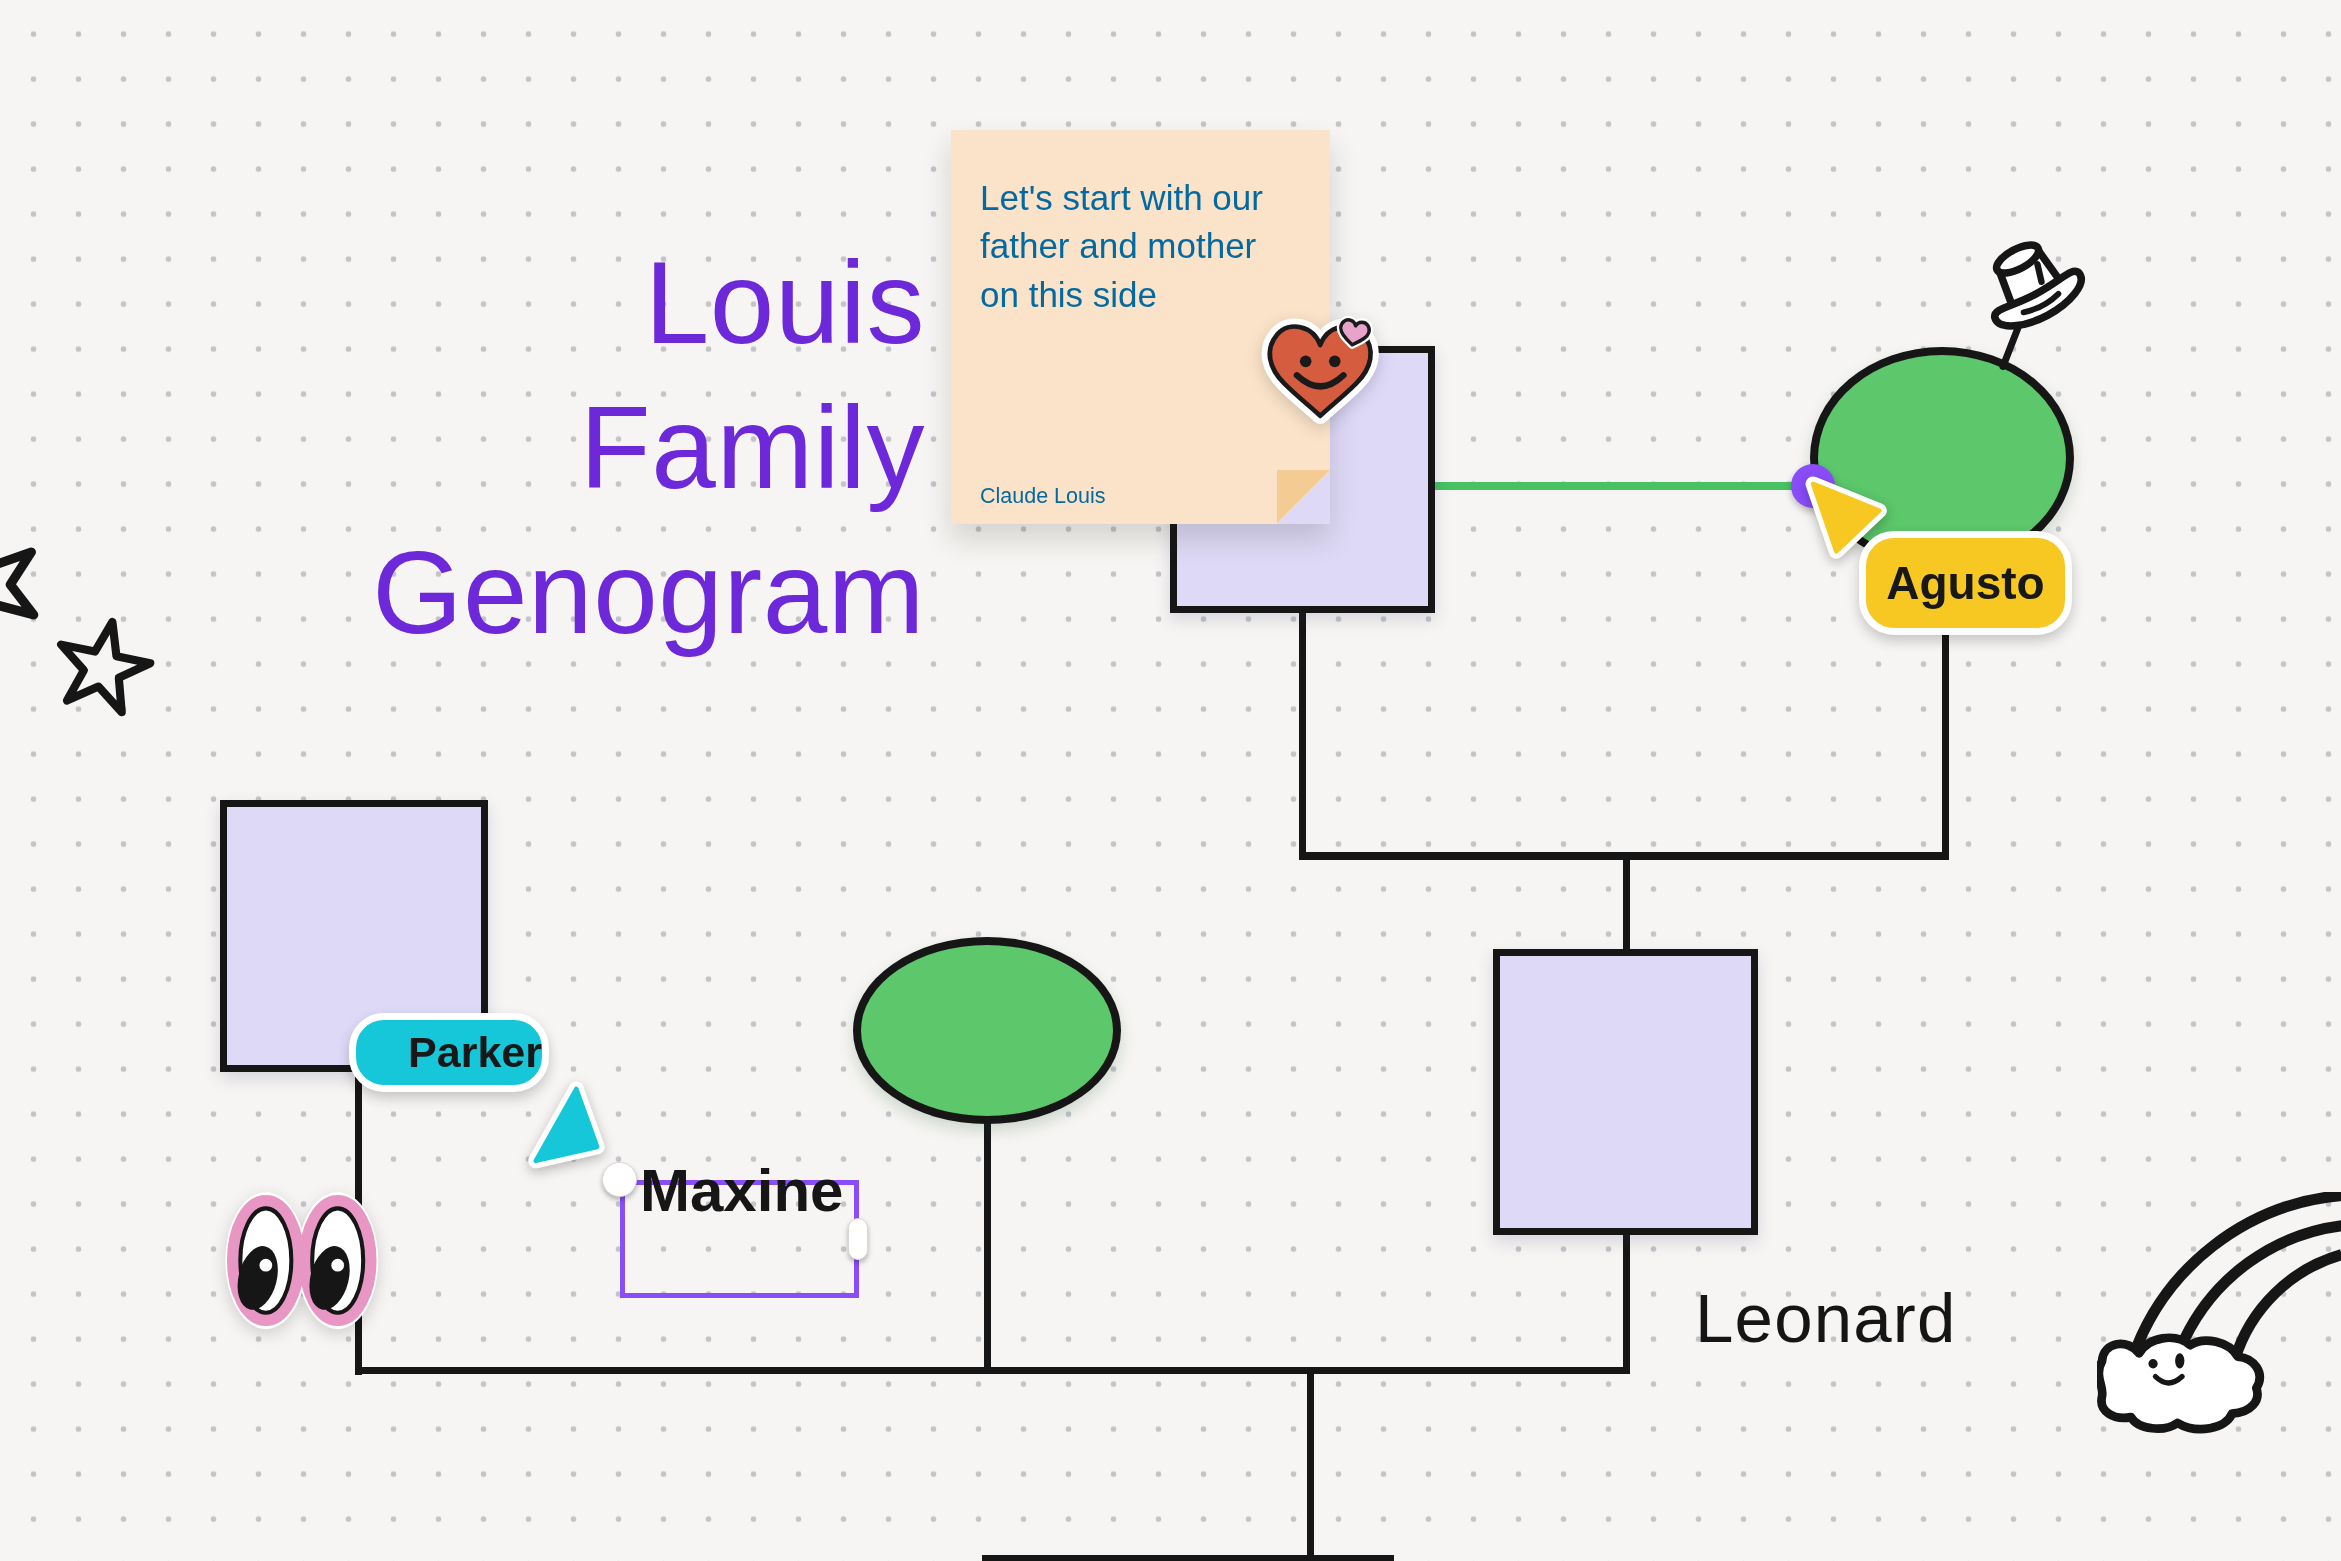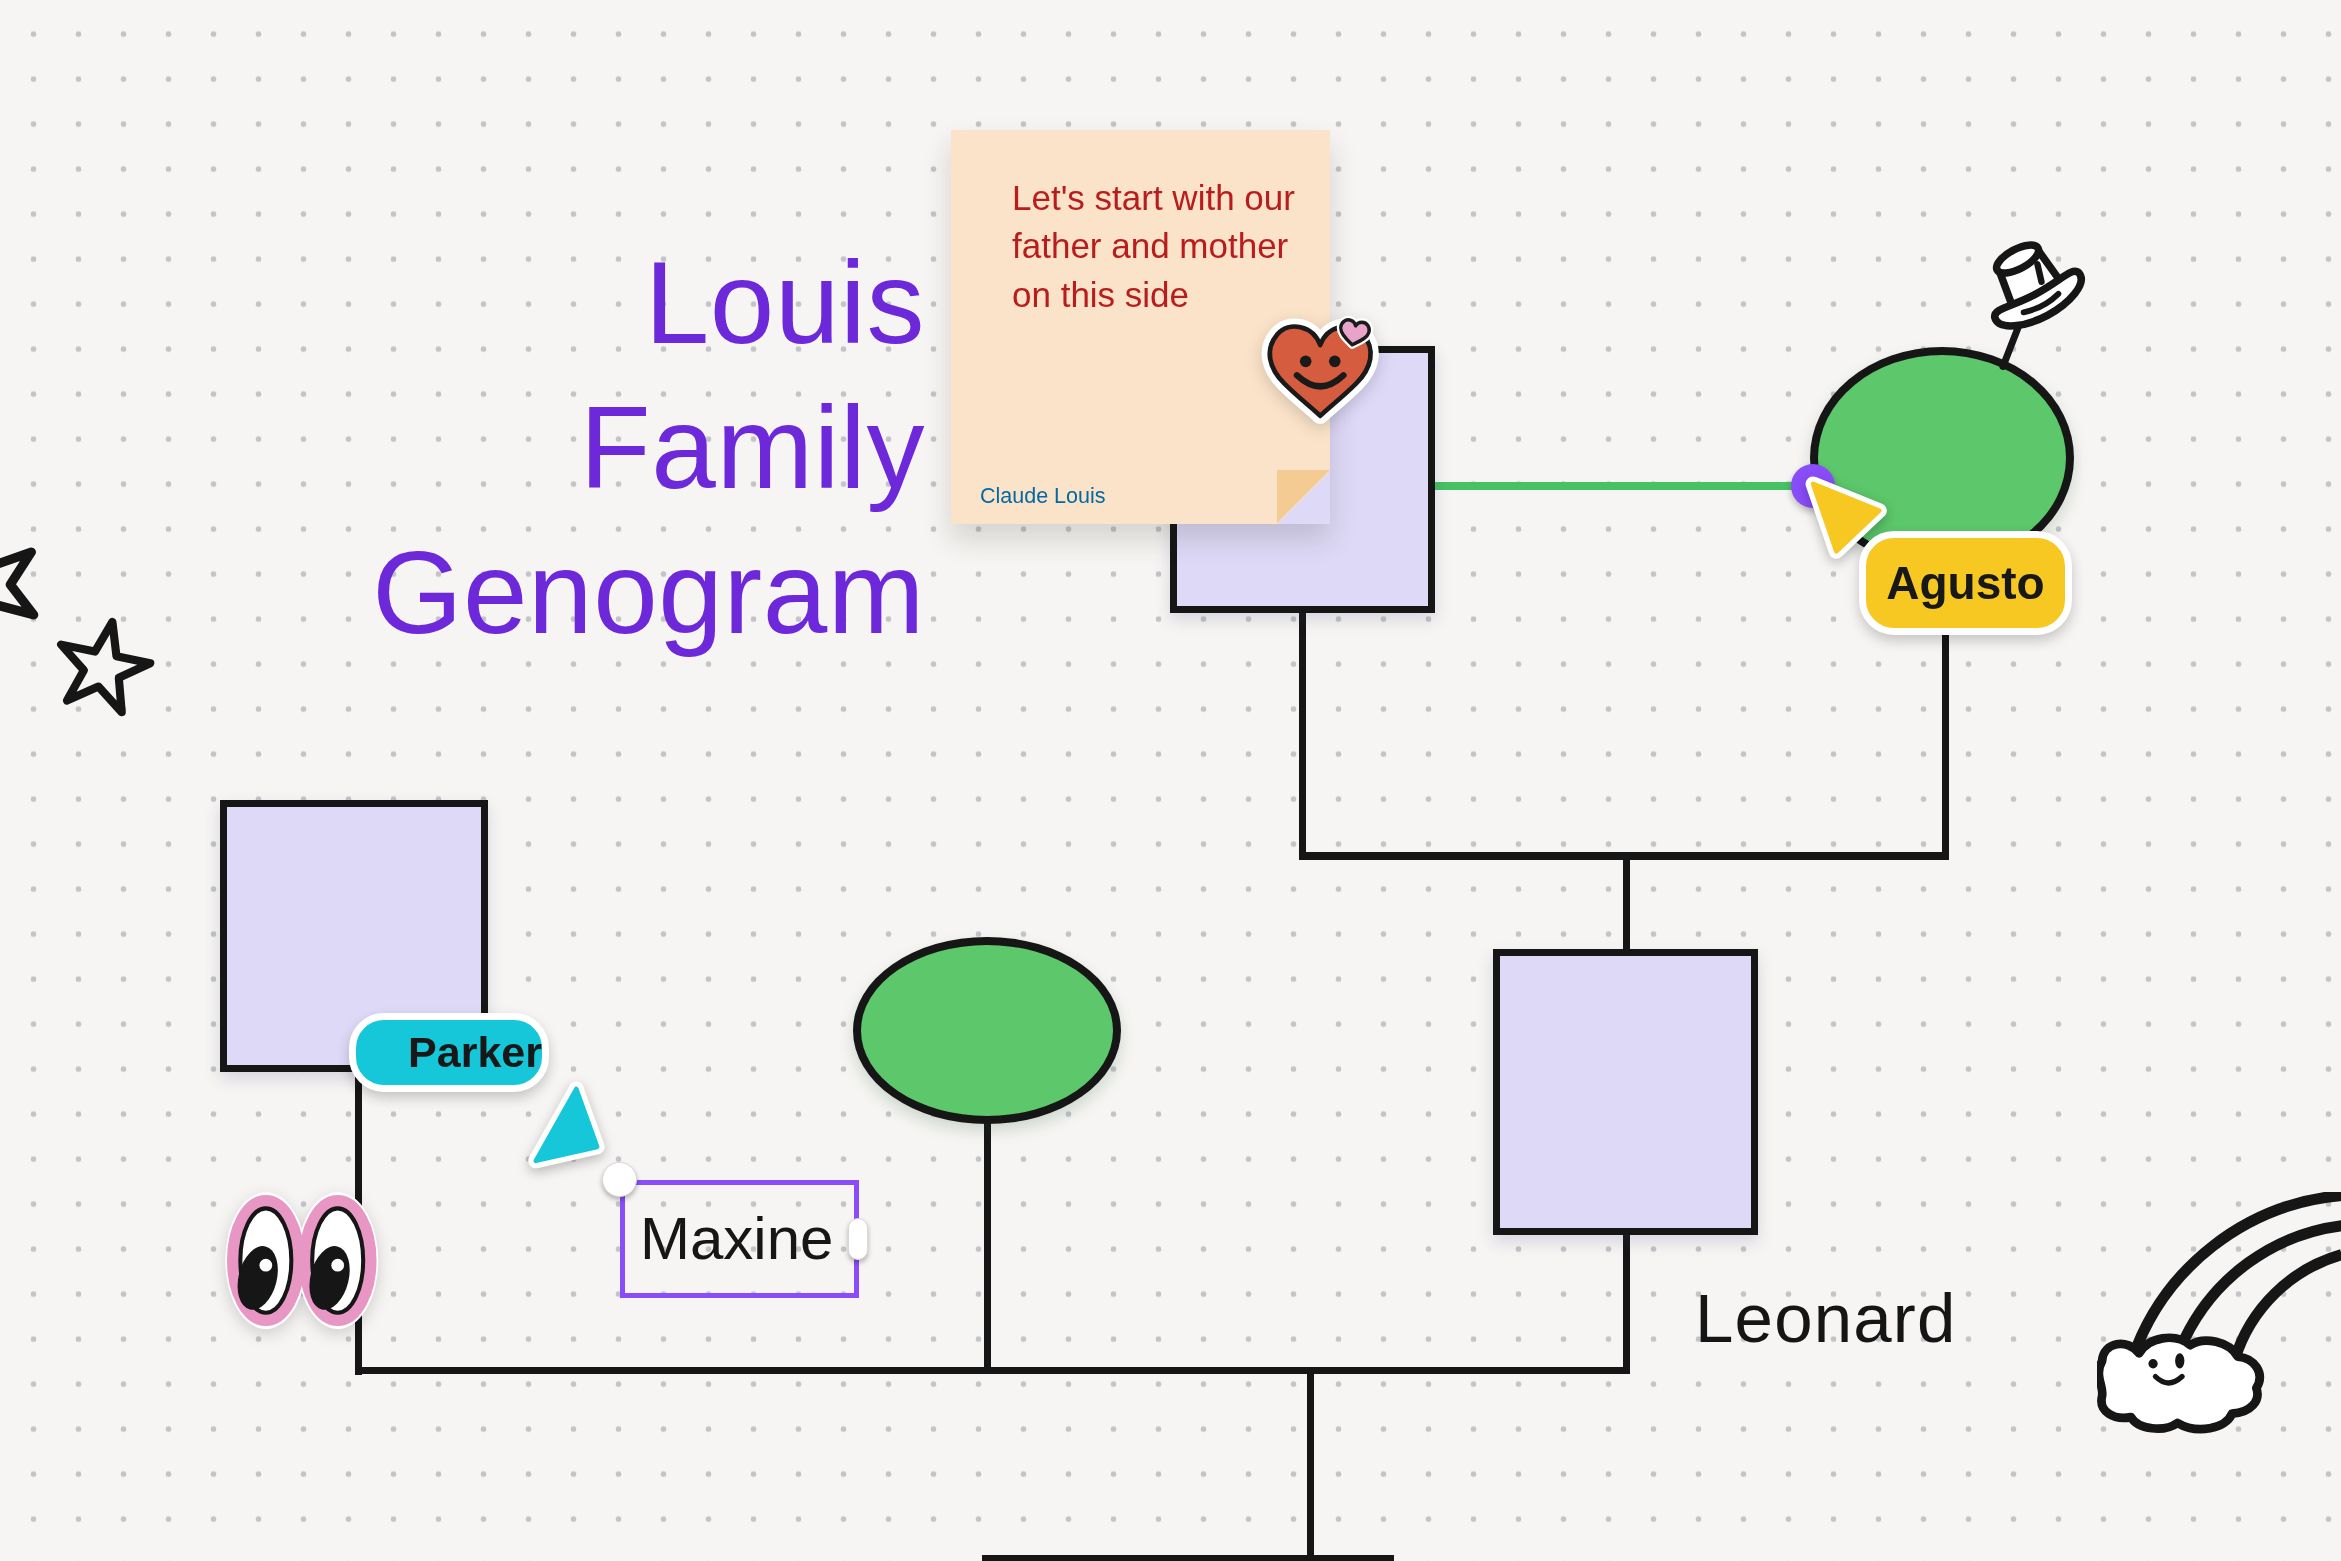--- a/index.html
+++ b/index.html
@@ -17,21 +17,21 @@
     color:#6d28d9;white-space:pre-line;z-index:2;text-align:right;
   }
   .sticky{
     left:951px;top:130px;width:379px;height:394px;background:#FBE3C9;
     clip-path:polygon(0 0,100% 0,100% calc(100% - 53px),calc(100% - 53px) 100%,0 100%);
     z-index:5;
   }
   .sticky-shadow{left:951px;top:130px;width:379px;height:394px;box-shadow:0 15px 27px rgba(40,30,20,.16);z-index:4;}
   .sticky-fold{left:1277px;top:470px;width:53px;height:53px;background:#F5CB94;
     clip-path:polygon(0 0,100% 0,0 100%);z-index:5;}
-  .sticky-text{left:980px;top:174px;width:317px;font-size:35px;line-height:1.38;color:#b91c1c;z-index:6;margin-left:32px;}
+  .sticky-text{left:980px;top:174px;width:317px;font-size:35px;line-height:1.38;color:#0369a1;z-index:6;}
   .sticky-author{left:980px;top:484px;font-size:21.5px;color:#0369a1;z-index:6;}
   .shape{background:#DED9F7;border:7.6px solid #161616;box-sizing:border-box;box-shadow:0 7px 15px rgba(60,50,110,.16);z-index:3;}
   .father-square{left:1170px;top:346px;width:265px;height:267px;}
   .leonard-square{left:1493px;top:949px;width:265px;height:286px;}
   .parker-square{left:220px;top:800px;width:268px;height:272px;}
   .ellipse{background:#5CC76B;border:8.1px solid #161616;border-radius:50%;box-sizing:border-box;box-shadow:0 7px 15px rgba(30,80,40,.18);z-index:3;}
   .mother-ellipse{left:1810px;top:347px;width:264px;height:222px;}
   .mid-ellipse{left:853px;top:937px;width:268px;height:187px;}
   .tree-line{background:#161616;z-index:2;}
   .connector-green{left:1434px;top:482px;width:380px;height:7.6px;background:#46C263;z-index:3;}
@@ -40,21 +40,21 @@
     border:7px solid #FFFFFF;border-radius:35px;box-sizing:border-box;
     display:flex;align-items:center;justify-content:center;
     font-weight:600;color:#181818;box-shadow:0 5.8px 12.8px rgba(0,0,0,.20);z-index:8;
   }
   .agusto-tag{left:1859px;top:531px;width:213px;height:104px;background:#F8C822;font-size:46px;}
   .parker-tag{left:349px;top:1013px;width:200px;height:79px;background:#16C6D9;font-size:43px;justify-content:flex-end;}
   .cursor{z-index:7;filter:drop-shadow(0 4.6px 5.8px rgba(0,0,0,.25));}
   .sel-box{left:620px;top:1180px;width:239px;height:118px;border:5.8px solid #8A4DFA;box-sizing:border-box;z-index:6;}
   .sel-handle-circle{left:602px;top:1162px;width:35px;height:35px;border-radius:50%;background:#fff;border:1.2px solid #d8d8d8;box-sizing:border-box;box-shadow:0 2.9px 5.8px rgba(0,0,0,.28);z-index:7;}
   .sel-handle-pill{left:848px;top:1218px;width:20px;height:42px;border-radius:10px;background:#fff;border:1.2px solid #d8d8d8;box-sizing:border-box;box-shadow:0 2.9px 5.8px rgba(0,0,0,.28);z-index:7;}
-  .maxine-text{left:640px;top:1204px;font-size:60px;color:#161616;z-index:6;}
+  .maxine-text{left:640px;top:1156px;font-size:60px;color:#161616;z-index:6;font-weight:bold;}
   .leonard-text{left:1695px;top:1279px;font-size:69px;letter-spacing:1.2px;color:#151515;z-index:4;}
   .sticker{z-index:6;filter:drop-shadow(0 5.8px 8.1px rgba(0,0,0,.16));}
   .doodle{z-index:2;}
   svg{display:block;overflow:visible;}
 </style>
 </head>
 <body>
 
 <div class="abs board-title">Louis
 Family

